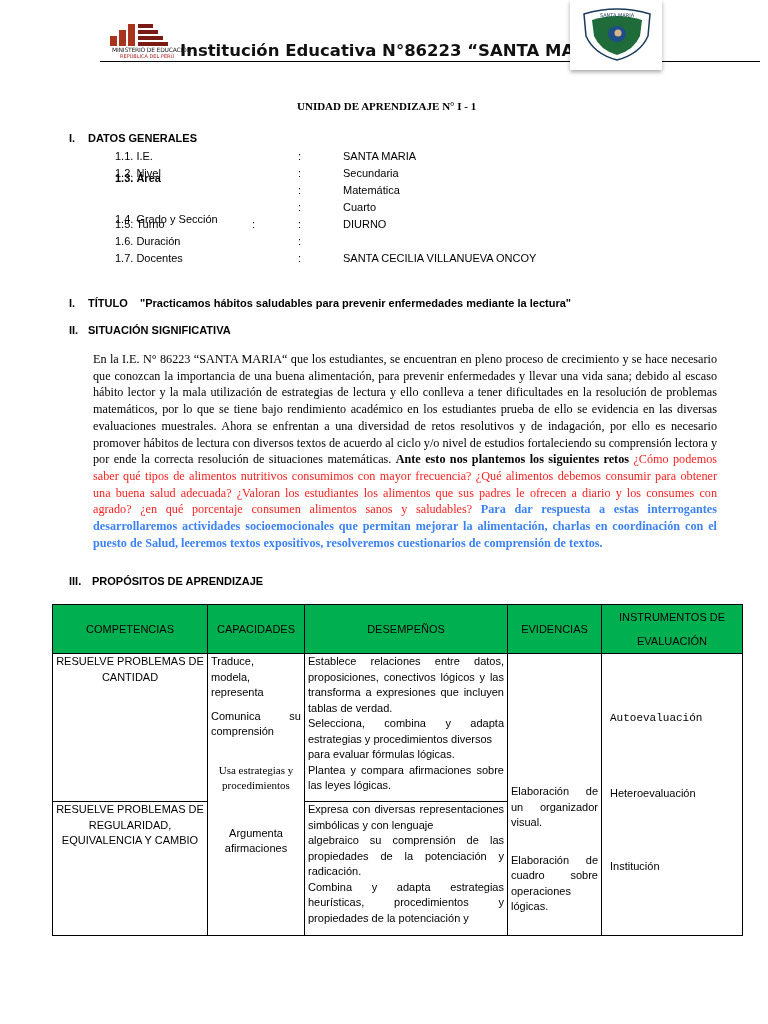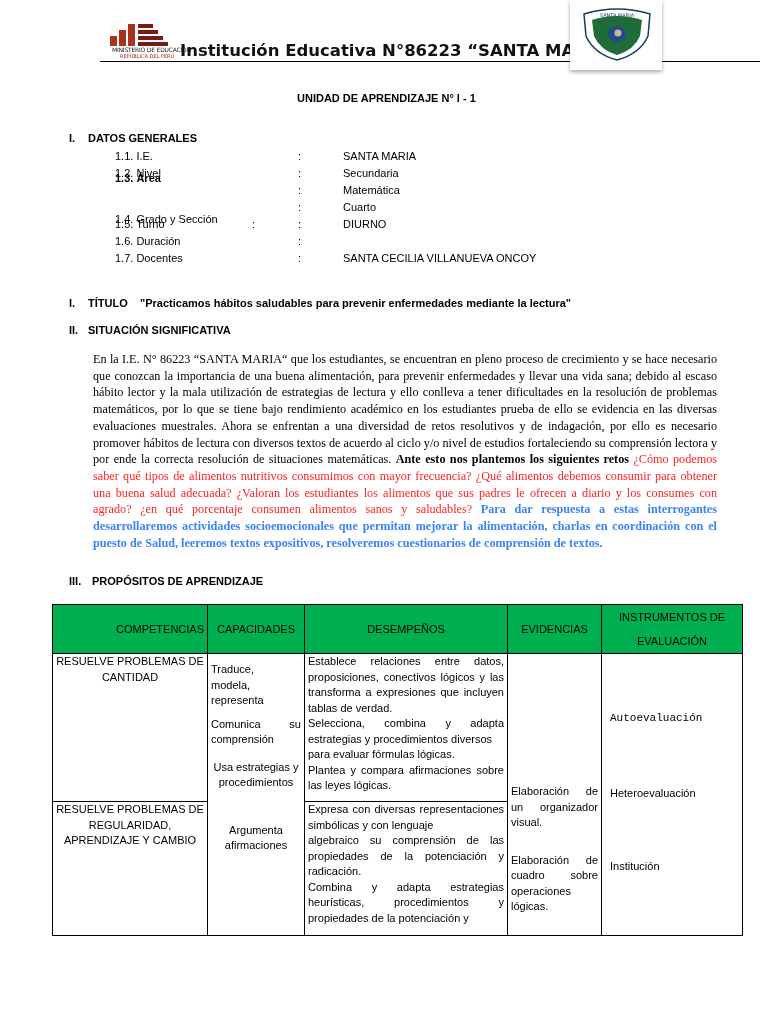--- a/index.html
+++ b/index.html
@@ -11,21 +11,21 @@
     #minedu-logo { left: 110px; top: 24px; width: 80px; height: 40px; }
     .bar { position: absolute; background: #a9341e; }
     .bar.dark { background: #7a1a14; }
     #minedu-text1 { left: 112px; top: 46px; font-size: 6px; color: #222; white-space: nowrap; letter-spacing: -0.2px; }
     #minedu-text2 { left: 120px; top: 53px; font-size: 5px; color: #b02020; white-space: nowrap; }
     #header-title { left: 180px; top: 41px; font-size: 16.5px; font-weight: bold; white-space: nowrap; color: #111; }
     #crest-frame { left: 570px; top: 0; width: 92px; height: 70px; background: #fff; box-shadow: 0 2px 4px rgba(0,0,0,0.35); }
     #crest { left: 580px; top: 6px; width: 74px; height: 56px; }
 
     .doc { font-family: "Liberation Sans", sans-serif; font-size: 11px; }
-    #unit-title { left: 297px; top: 92px; font-size: 11px; font-weight: bold; white-space: nowrap; }
+    #unit-title { left: 297px; top: 100px; font-size: 11px; font-weight: bold; white-space: nowrap; font-family: Liberation Serif, serif; }
     .sec-title { font-weight: bold; font-size: 11px; white-space: nowrap; }
     .sec-num { display: inline-block; width: 19px; }
     .dg-row { position: absolute; left: 115px; font-size: 11px; white-space: nowrap; }
     .dg-colon { position: absolute; left: 298px; font-size: 11px; }
     .dg-value { position: absolute; left: 343px; font-size: 11px; white-space: nowrap; }
     .dg-extra-colon { position: absolute; left: 252px; font-size: 11px; }
 
     #title-quote { left: 140px; top: 297px; font-weight: bold; font-size: 11px; white-space: nowrap; }
     #situation { left: 93px; top: 351px; width: 624px; font-family: "Liberation Serif", serif; font-size: 12.2px; line-height: 16.7px; text-align: justify; }
     .red { color: #ff2020; }
@@ -121,54 +121,54 @@
 </div>
 <div id="situation" class="abs"><span>En la I.E. N° 86223 “SANTA MARIA“ que los estudiantes, se encuentran en pleno proceso de crecimiento y se hace necesario que conozcan la importancia de una buena alimentación, para prevenir enfermedades y llevar una vida sana; debido al escaso hábito lector y la mala utilización de estrategias de lectura y ello conlleva a tener dificultades en la resolución de problemas matemáticos, por lo que se tiene bajo rendimiento académico en los estudiantes prueba de ello se evidencia en las diversas evaluaciones muestrales. Ahora se enfrentan a una diversidad de retos resolutivos y de indagación, por ello es necesario promover hábitos de lectura con diversos textos de acuerdo al ciclo y/o nivel de estudios fortaleciendo su comprensión lectora y por ende la correcta resolución de situaciones matemáticas. </span><b>Ante esto nos plantemos los siguientes retos </b><span class="red">¿Cómo podemos saber qué tipos de alimentos nutritivos consumimos con mayor frecuencia? ¿Qué alimentos debemos consumir para obtener una buena salud adecuada? ¿Valoran los estudiantes los alimentos que sus padres le ofrecen a diario y los consumes con agrado? ¿en qué porcentaje consumen alimentos sanos y saludables? </span><span class="blue">Para dar respuesta a estas interrogantes desarrollaremos actividades socioemocionales que permitan mejorar la alimentación, charlas en coordinación con el puesto de Salud,  leeremos textos expositivos, resolveremos cuestionarios de comprensión de textos.</span></div>
 
 <div class="abs doc sec-title" style="left:69px;top:575px;">
   <span class="sec-num" style="width:23px;">III.</span><span>PROPÓSITOS DE APRENDIZAJE</span>
 </div>
 
 <table id="purposes-table" class="abs">
   <thead>
     <tr>
-      <th style="width:148px;text-align:right;">COMPETENCIAS</th>
+      <th style="width:148px;">COMPETENCIAS</th>
       <th style="width:90px;">CAPACIDADES</th>
       <th style="width:196px;">DESEMPEÑOS</th>
       <th style="width:87px;">EVIDENCIAS</th>
       <th style="width:134px;line-height:24px;">INSTRUMENTOS DE EVALUACIÓN</th>
     </tr>
   </thead>
   <tbody>
     <tr style="height:148px;">
       <td class="center cell-lines">RESUELVE PROBLEMAS DE CANTIDAD</td>
-      <td rowspan="2" class="cell-lines" style="padding-top:8px;">
+      <td rowspan="2" class="cell-lines" style="padding-top:0;">
         <div style="width:70px;">Traduce, modela, representa</div>
         <div style="margin-top:8px;text-align:justify;text-align-last:justify;">Comunica su comprensión</div>
-        <div class="center" style="margin-top:12px;">Usa estrategias y procedimientos</div>
+        <div class="center" style="margin-top:23px;font-family:Liberation Serif, serif;">Usa estrategias y procedimientos</div>
         <div class="center" style="margin-top:32px;width:70px;margin-left:10px;">Argumenta afirmaciones</div>
       </td>
       <td class="cell-lines just">
         <div>Establece relaciones entre datos, proposiciones, conectivos lógicos y las transforma a expresiones que incluyen tablas de verdad.</div>
         <div>Selecciona, combina y adapta estrategias y procedimientos diversos</div>
         <div>para evaluar fórmulas lógicas.</div>
         <div>Plantea y compara afirmaciones sobre las leyes lógicas.</div>
       </td>
       <td rowspan="2" class="cell-lines">
         <div style="margin-top:130px;text-align:justify;">Elaboración de un organizador visual.</div>
         <div style="margin-top:22px;text-align:justify;">Elaboración de cuadro sobre operaciones lógicas.</div>
       </td>
       <td rowspan="2" class="cell-lines" style="padding-left:8px;">
         <div style="margin-top:57px;font-family:Liberation Mono, monospace;">Autoevaluación</div>
         <div style="margin-top:59px;">Heteroevaluación</div>
         <div style="margin-top:58px;">Institución</div>
       </td>
     </tr>
     <tr style="height:134px;">
-      <td class="center cell-lines">RESUELVE PROBLEMAS DE REGULARIDAD, APRENDIZAJE Y CAMBIO</td>
+      <td class="center cell-lines">RESUELVE PROBLEMAS DE REGULARIDAD, EQUIVALENCIA Y CAMBIO</td>
       <td class="cell-lines just">
         <div>Expresa con diversas representaciones simbólicas y con lenguaje</div>
         <div>algebraico su comprensión de las propiedades de la potenciación y radicación.</div>
         <div>Combina y adapta estrategias heurísticas, procedimientos y propiedades de la potenciación y</div>
       </td>
     </tr>
   </tbody>
 </table>
 
 </body></html>

